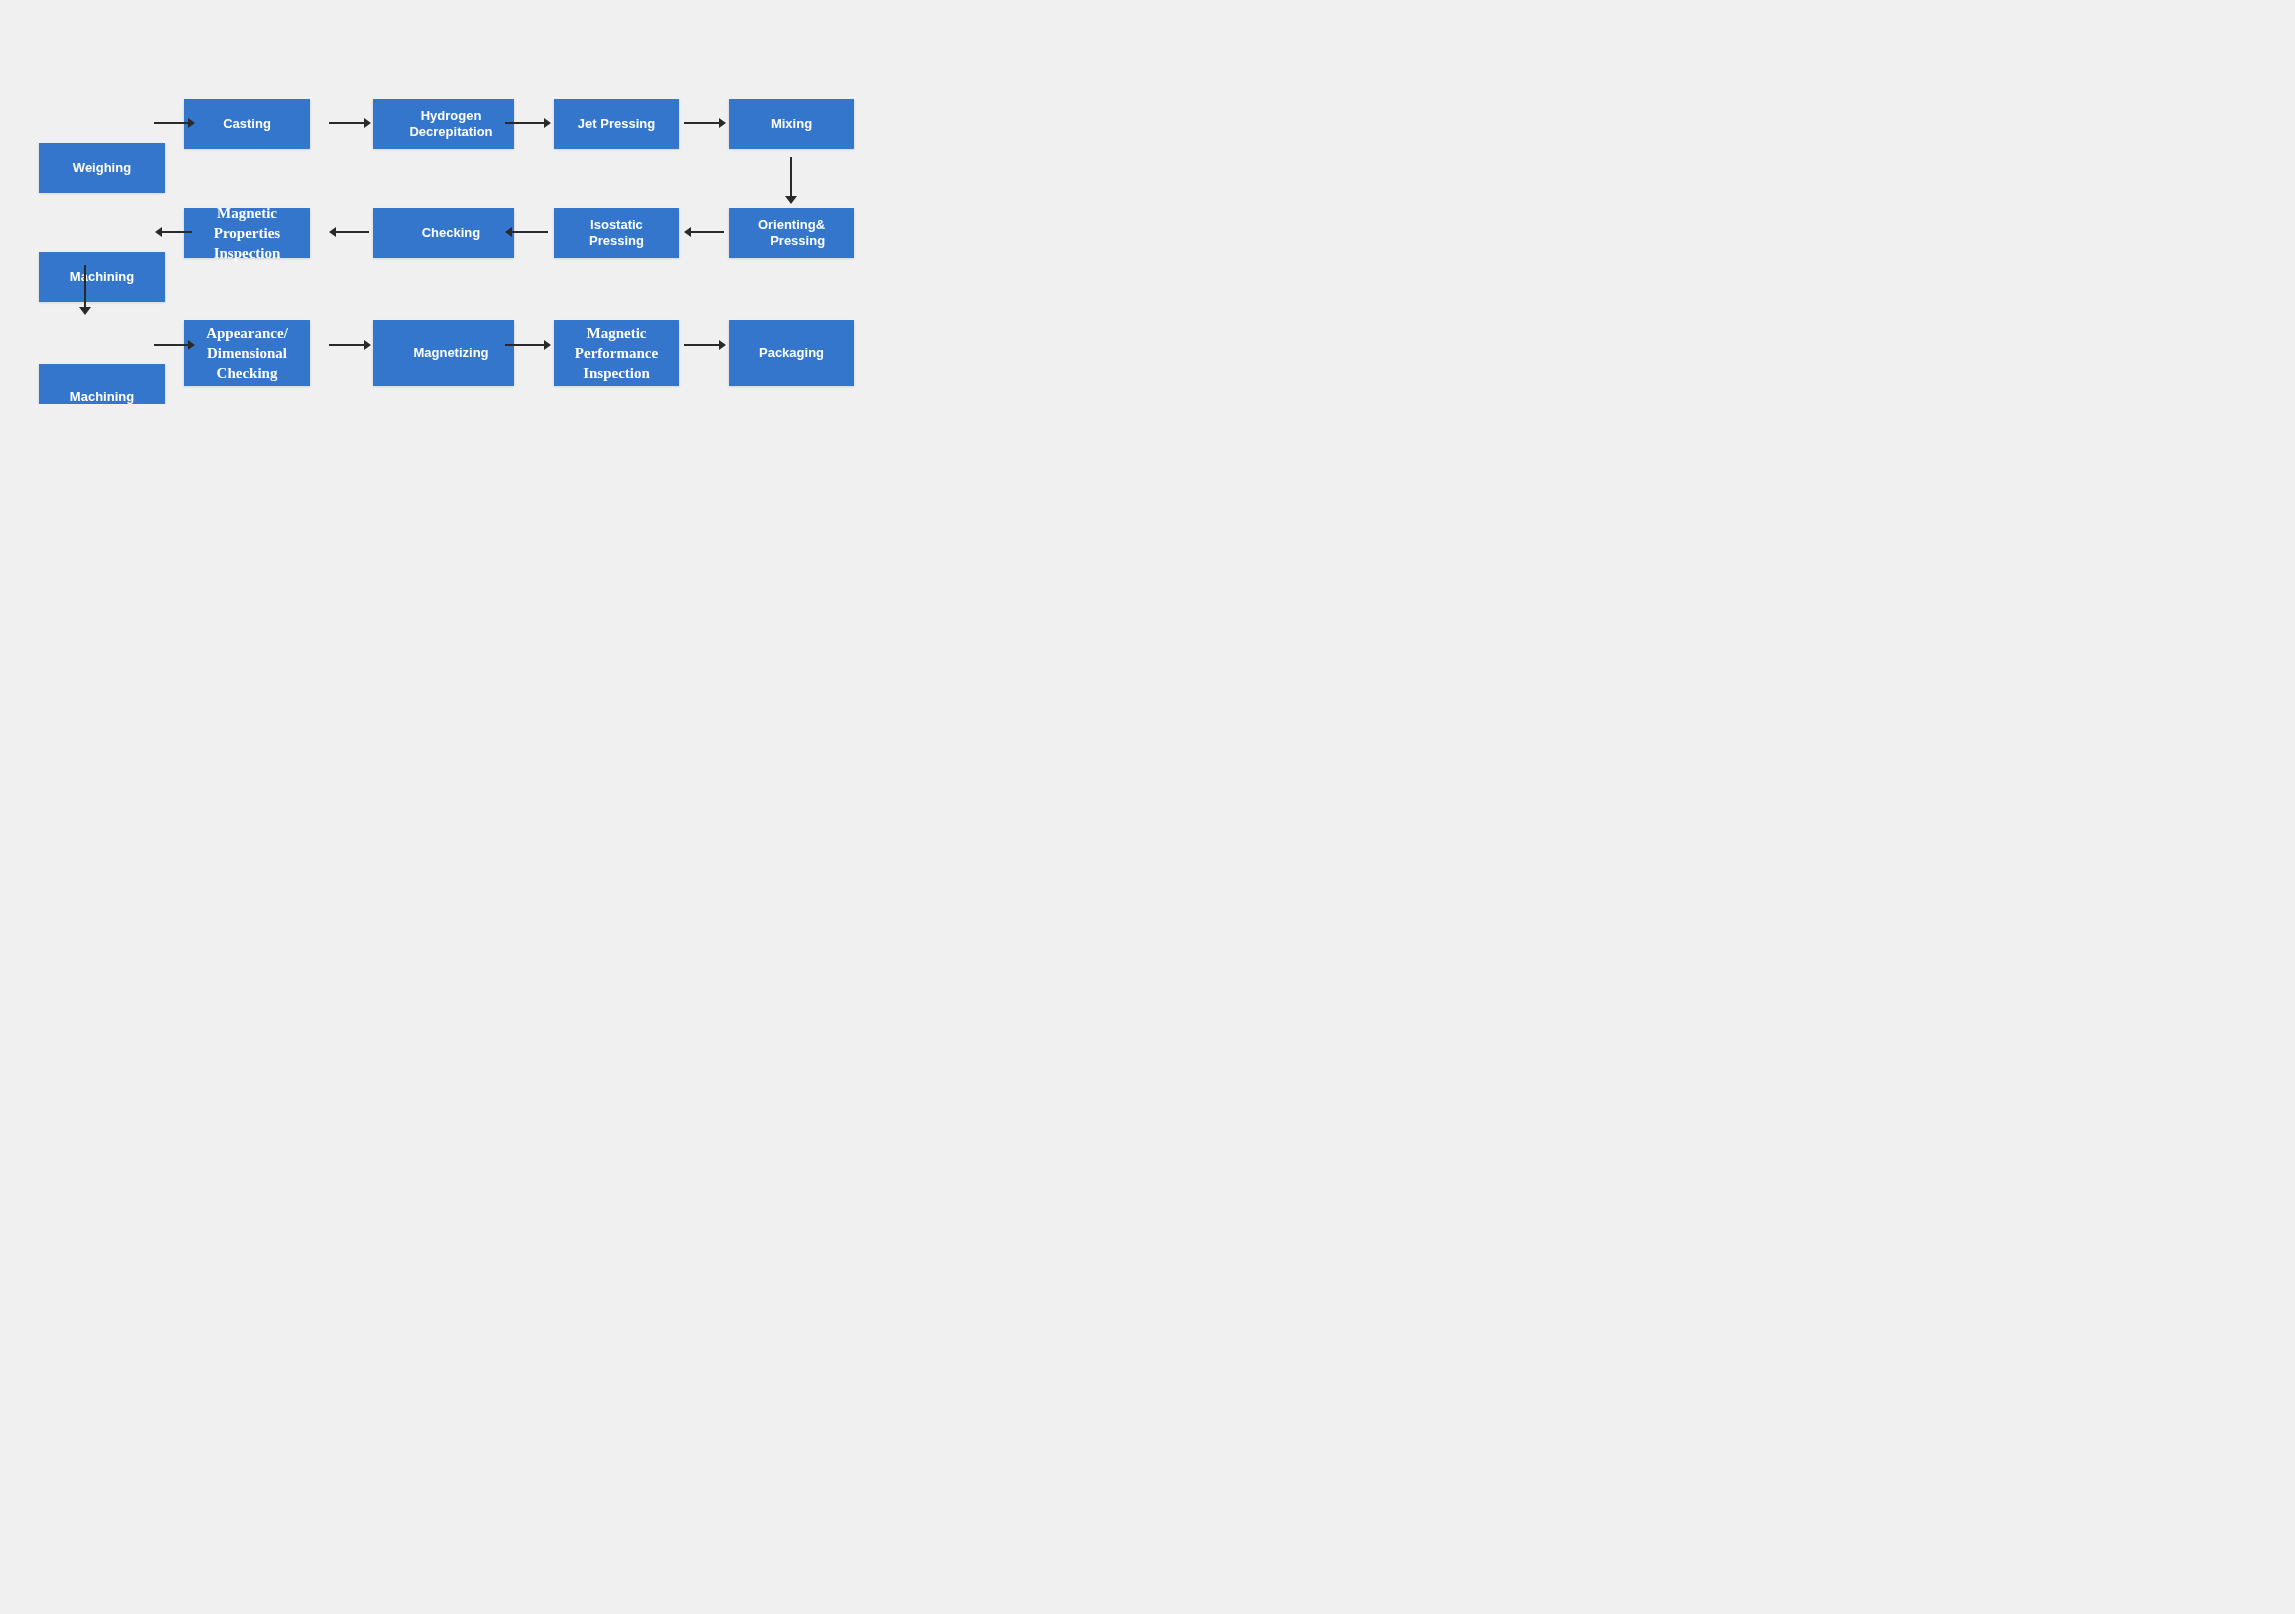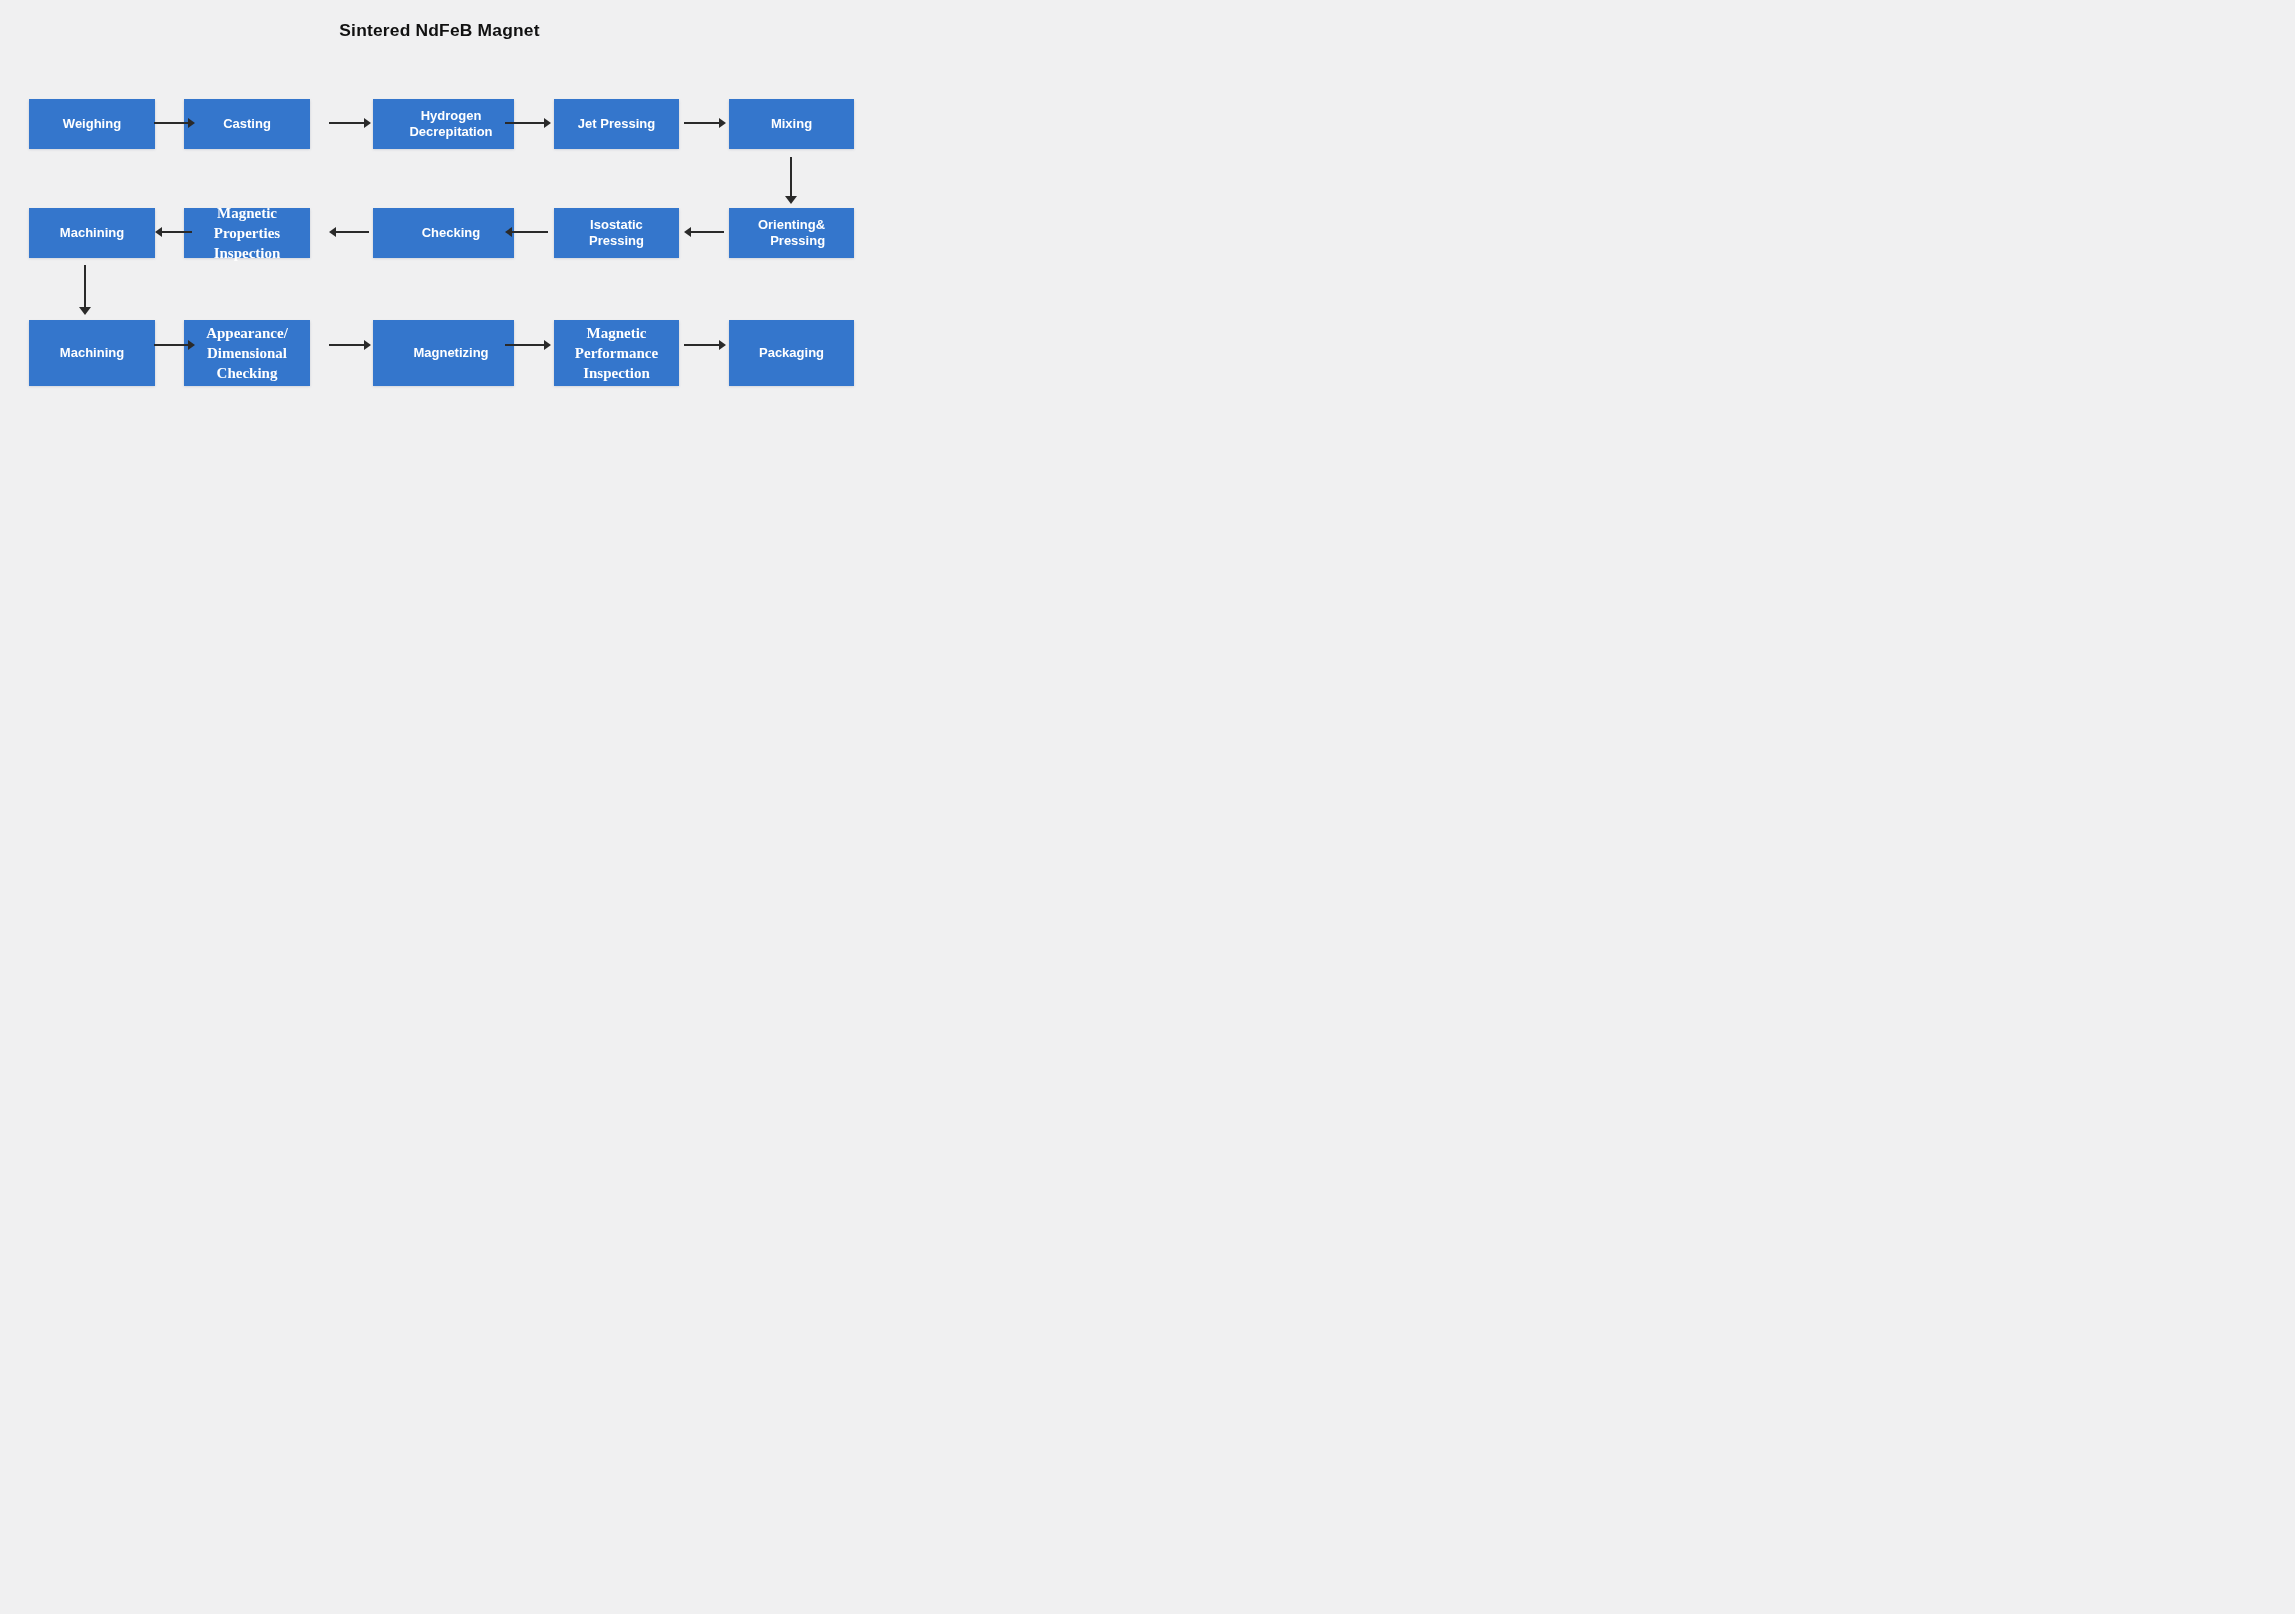--- a/index.html
+++ b/index.html
@@ -45,36 +45,35 @@
     border:5px solid transparent;border-left:0;border-right:7.3px solid var(--arrow);
   }
   
   .v-arrow{position:absolute;width:2.3px;background:var(--arrow);}
   .v-arrow::after{
     content:"";position:absolute;top:100%;left:50%;transform:translateX(-50%);
     border:6px solid transparent;border-bottom:0;border-top:8.3px solid var(--arrow);
   }
 
   
-  .c1{left:29px;width:126px;}
+  .c1{left:39px;width:126px;margin-top:44px;}
   .c2{left:184px;width:126px;}
   .c3{left:373px;width:126px;padding-left:15px;}
   .c4{left:554px;width:125px;}
   .c5{left:729px;width:125px;text-align:right;}
   
   .r1{top:99px;height:50px;}
   .r2{top:208px;height:50px;}
   .r3{top:320px;height:66px;}
 </style>
 </head>
 <body>
 
 <div class="canvas">
 
-  <div class="diagram-title">Sintered NdFeB Magnet</div>
 
   <div class="node r1 c1">Weighing</div>
   <div class="node r1 c2">Casting</div>
   <div class="node r1 c3">Hydrogen
 Decrepitation</div>
   <div class="node r1 c4">Jet Pressing</div>
   <div class="node r1 c5">Mixing</div>
 
   <div class="h-arrow right" style="left:154px;top:122px;width:34px;"></div>
   <div class="h-arrow right" style="left:329px;top:122px;width:35px;"></div>

